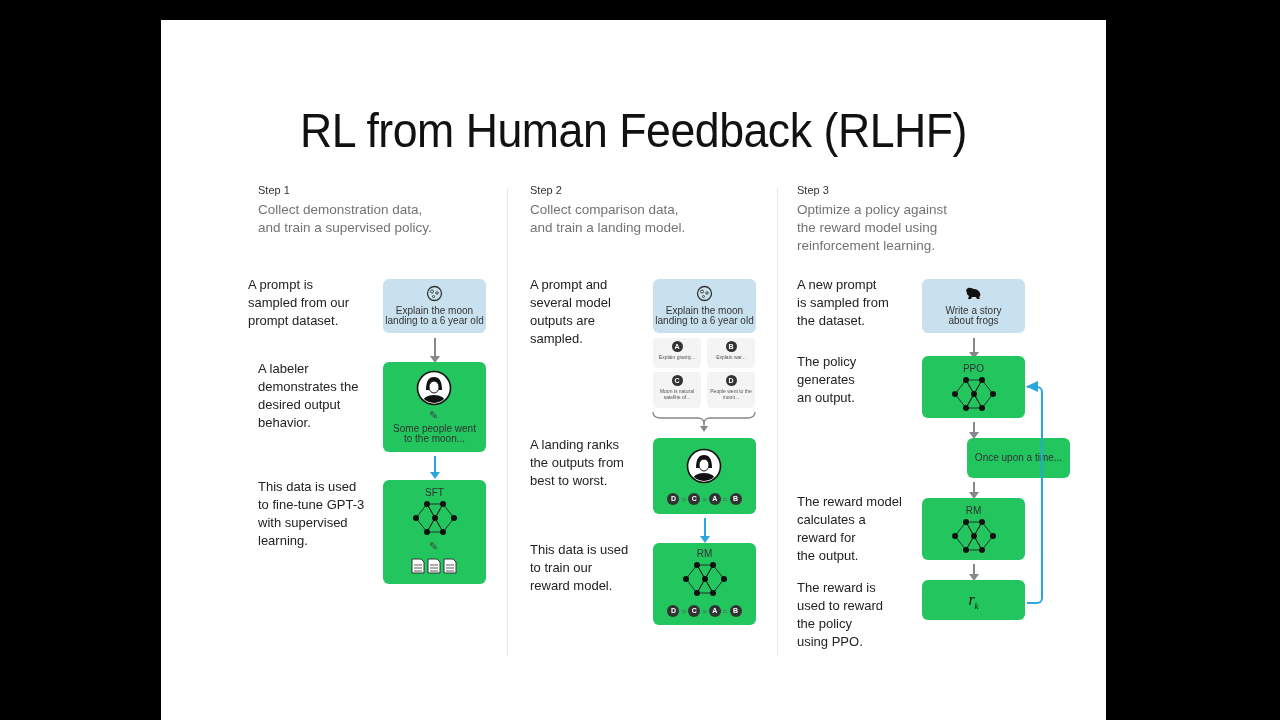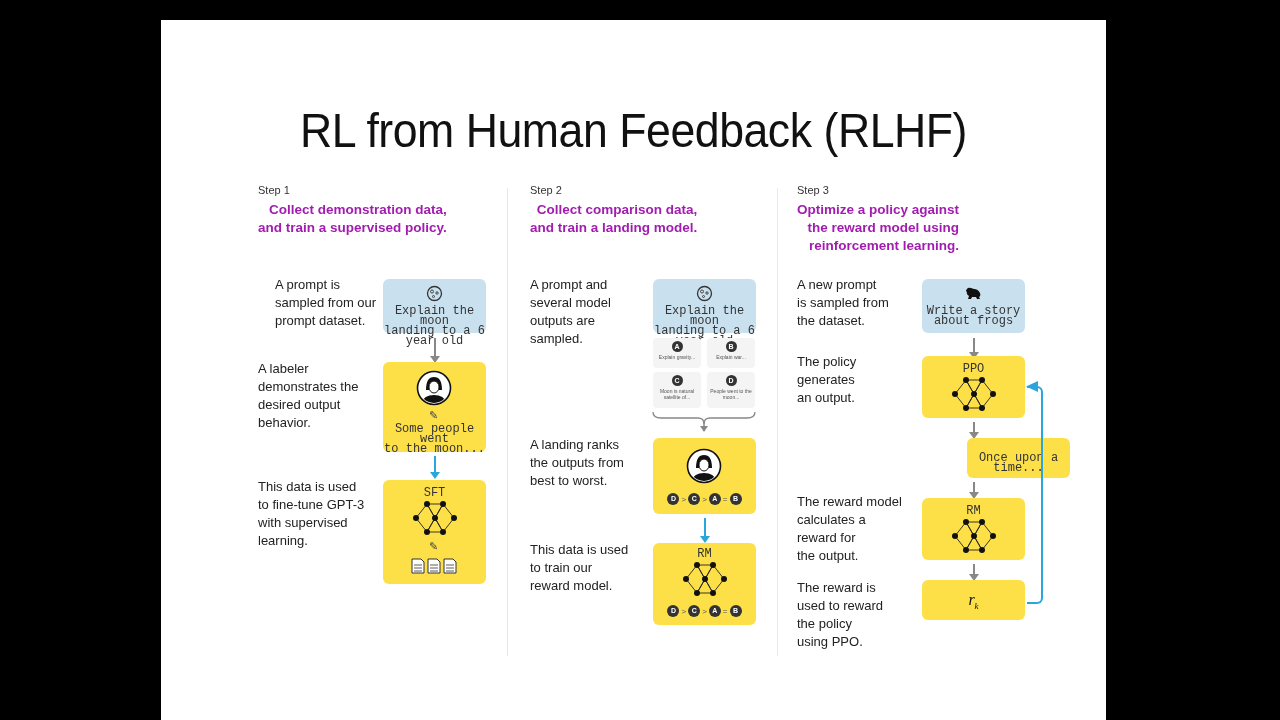--- a/index.html
+++ b/index.html
@@ -2,25 +2,25 @@
 <html><head>
 <meta charset="utf-8">
 <style>
   html, body { margin:0; padding:0; }
   body { width:1280px; height:720px; background:#000; position:relative; overflow:hidden; font-family:"Liberation Sans", sans-serif; }
   .slide { position:absolute; left:161px; top:6px; width:945px; height:710px; background:#fff;margin-top:14px; }
   .title { position:absolute; left:0; width:945px; top:83px; text-align:center; font-size:48px; color:#111; letter-spacing:-0.5px; font-family:"Liberation Sans", sans-serif; transform:scaleX(0.93); transform-origin:center; }
   .citation { position:absolute; left:0; width:945px; top:646px; text-align:center; font-size:20px; color:#222; }
   .divider { position:absolute; top:168px; width:1px; height:468px; background:#e8e8e8; }
   .step-label { position:absolute; font-size:11px; color:#333; }
-  .step-head { position:absolute; font-size:13.5px; font-weight:bold; color:#a21caf; line-height:18px;text-align:right; }
+  .step-head { position:absolute; font-size:13.5px; font-weight:normal; color:#737373; line-height:18px; }
   .desc { position:absolute; font-size:13px; color:#222; line-height:18px; }
-  .box { position:absolute; border-radius:6px; background:#fde047; text-align:center; font-size:8px; color:#333; }
+  .box { position:absolute; border-radius:6px; background:#22c55e; text-align:center; font-size:8px; color:#333; }
   .box.blue { background:#c9e1ef; color:#333; }
-  .box-text { position:absolute; left:0; right:0; line-height:10px; font-size:12px;font-family:Liberation Mono, monospace; }
+  .box-text { position:absolute; left:0; right:0; line-height:10px; font-size:10px; }
   .arrow { position:absolute; width:2px; background:#888; }
   .arrow::after { content:""; position:absolute; left:-4px; bottom:-5px; border-left:5px solid transparent; border-right:5px solid transparent; border-top:7px solid #888; }
   .arrow.blue { background:#2aa6dd; }
   .arrow.blue::after { border-top-color:#2aa6dd; }
   .icon { position:absolute; }
   .rank { position:absolute; left:0; right:0; display:flex; justify-content:center; align-items:center; gap:2px; }
   .rank .b { width:12px; height:12px; border-radius:50%; background:#333; color:#fff; font-size:7px; font-weight:bold; line-height:12px; text-align:center; }
   .rank .op { font-size:8px; color:#555; }
   .mini { position:absolute; width:48px; height:30px; background:#f4f4f4; border-radius:4px; text-align:center; font-size:5px; color:#555; }
   .mini .b { display:block; margin:3px auto 2px; width:11px; height:11px; border-radius:50%; background:#333; color:#fff; font-size:7px; font-weight:bold; line-height:11px; }
@@ -36,21 +36,21 @@
   <div class="divider" style="left:346px"></div>
   <div class="divider" style="left:616px"></div>
 
   <div>
     <div class="step-label" style="left:97px;top:164px">Step 1</div>
     <div class="step-head" style="left:97px;top:181px">
       <div>Collect demonstration data,</div>
       <div>and train a supervised policy.</div>
     </div>
 
-    <div class="desc" style="left:114px;top:256px">
+    <div class="desc" style="left:87px;top:256px">
       <div>A prompt is</div>
       <div>sampled from our</div>
       <div>prompt dataset.</div>
     </div>
     <div class="box blue" style="left:222px;top:259px;width:103px;height:54px">
       <svg class="icon" style="left:43px;top:6px" width="17" height="17" viewBox="0 0 17 17">
         <circle cx="8.5" cy="8.5" r="7" fill="none" stroke="#333" stroke-width="1.3"></circle>
         <circle cx="6" cy="6.5" r="1.5" fill="none" stroke="#333" stroke-width="0.9"></circle>
         <circle cx="11" cy="8" r="1.2" fill="none" stroke="#333" stroke-width="0.9"></circle>
         <circle cx="7.5" cy="11.5" r="1" fill="none" stroke="#333" stroke-width="0.9"></circle>

